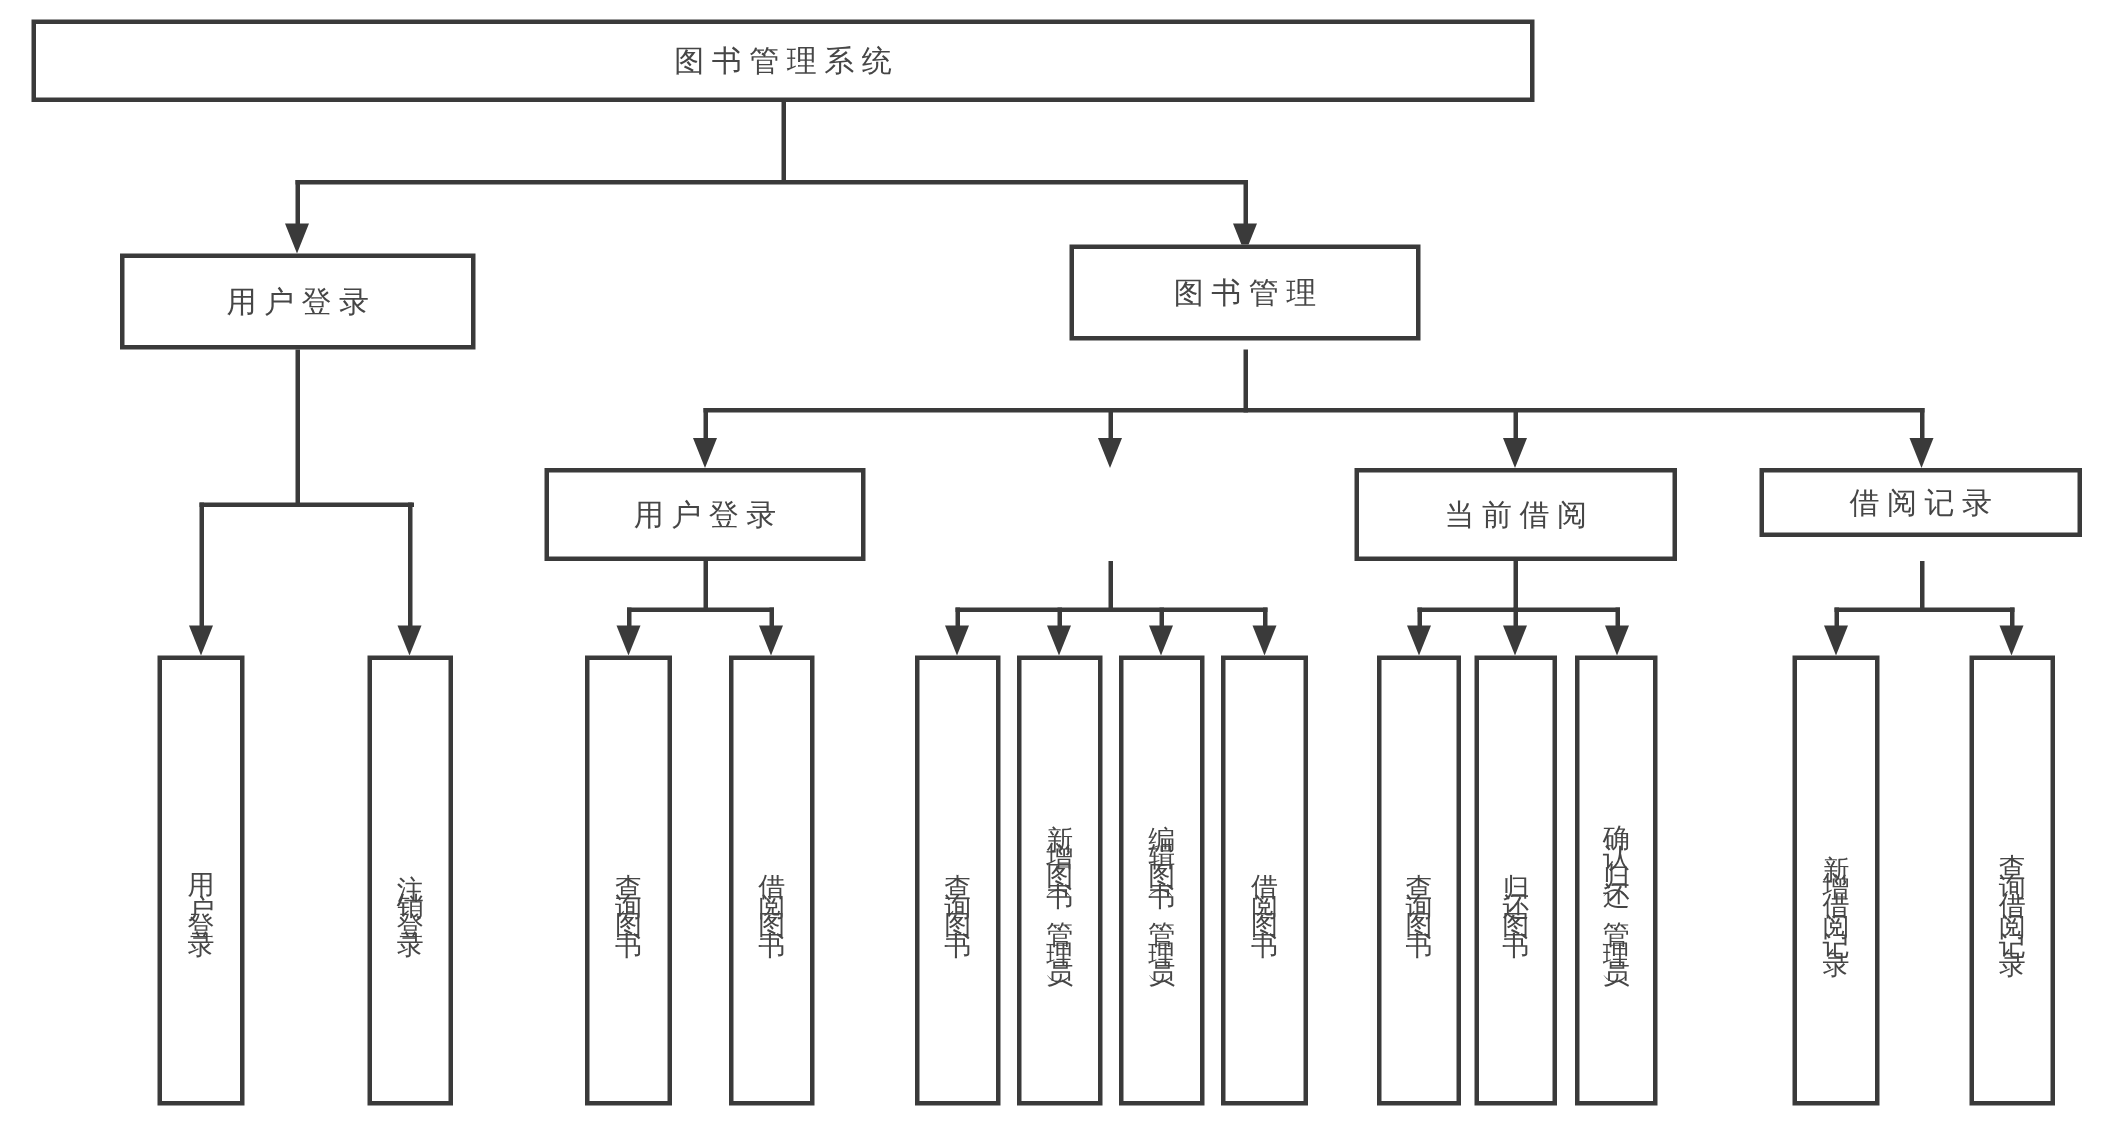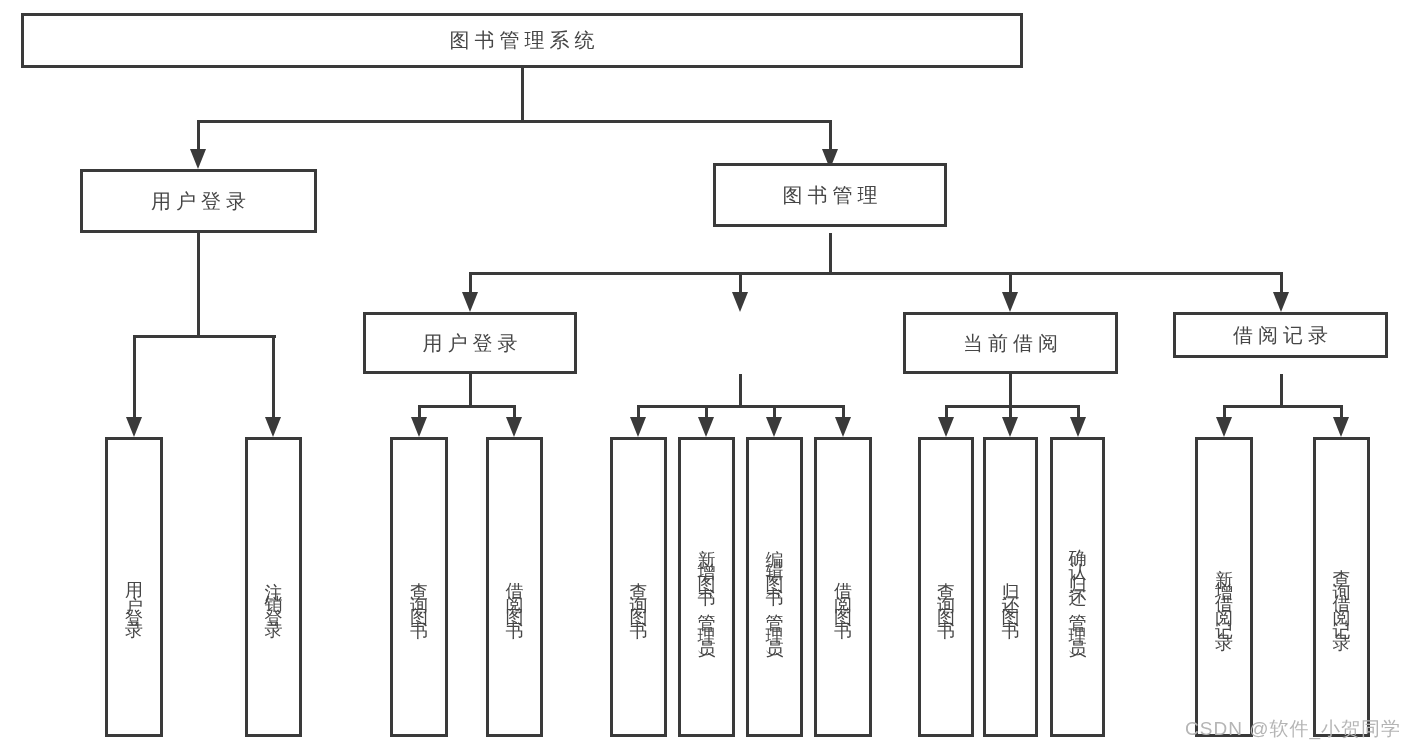--- a/index.html
+++ b/index.html
@@ -186,15 +186,14 @@
     <span class="vtext">确认归还（管理员）</span>
   </div>
 
   <div class="vbox" style="left:1195px;width:58px">
     <span class="vtext">新增借阅记录</span>
   </div>
   <div class="vbox" style="left:1313px;width:57px">
     <span class="vtext">查询借阅记录</span>
   </div>
 
-  <div class="watermark">CSDN @软件_小贺同学</div>
 
 </div>
 
 </body></html>

